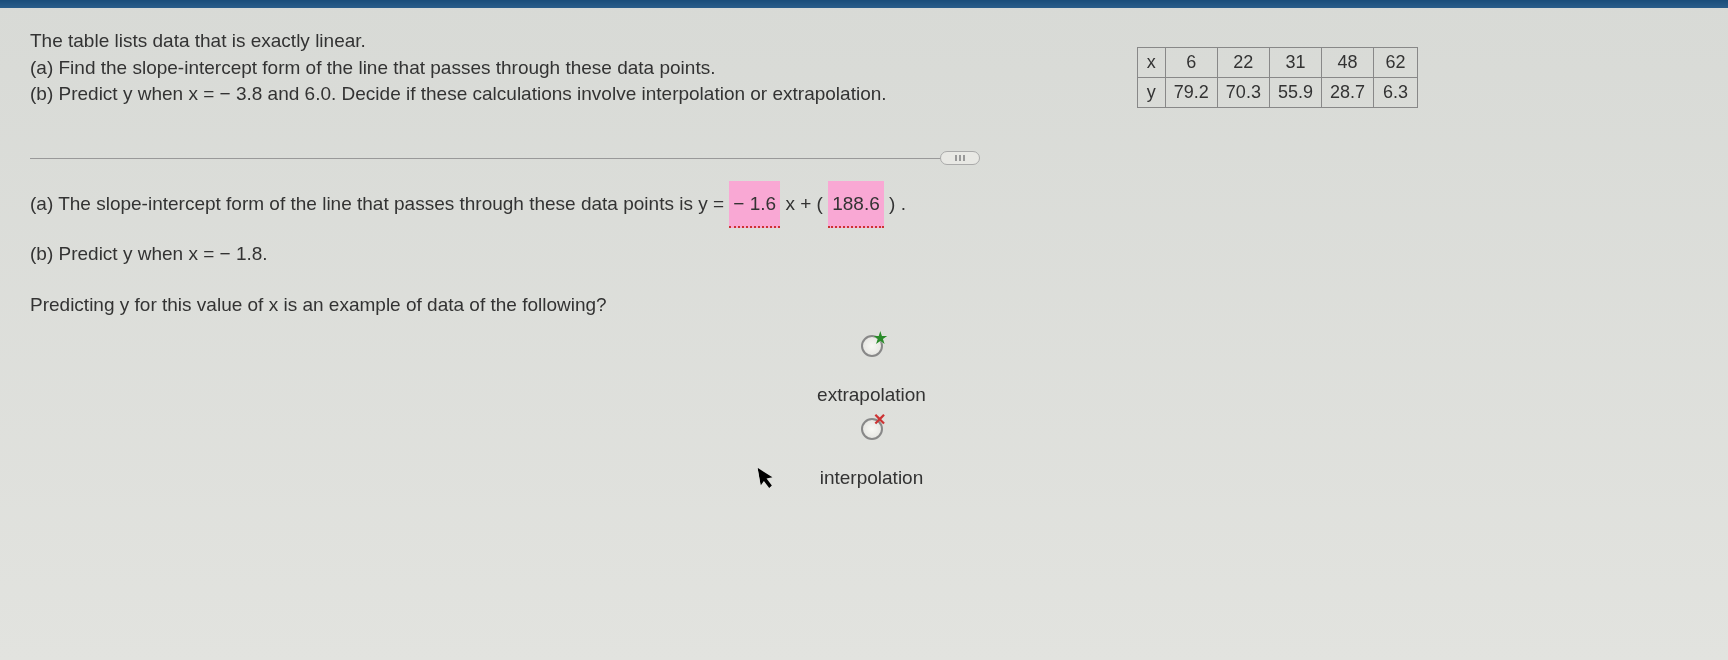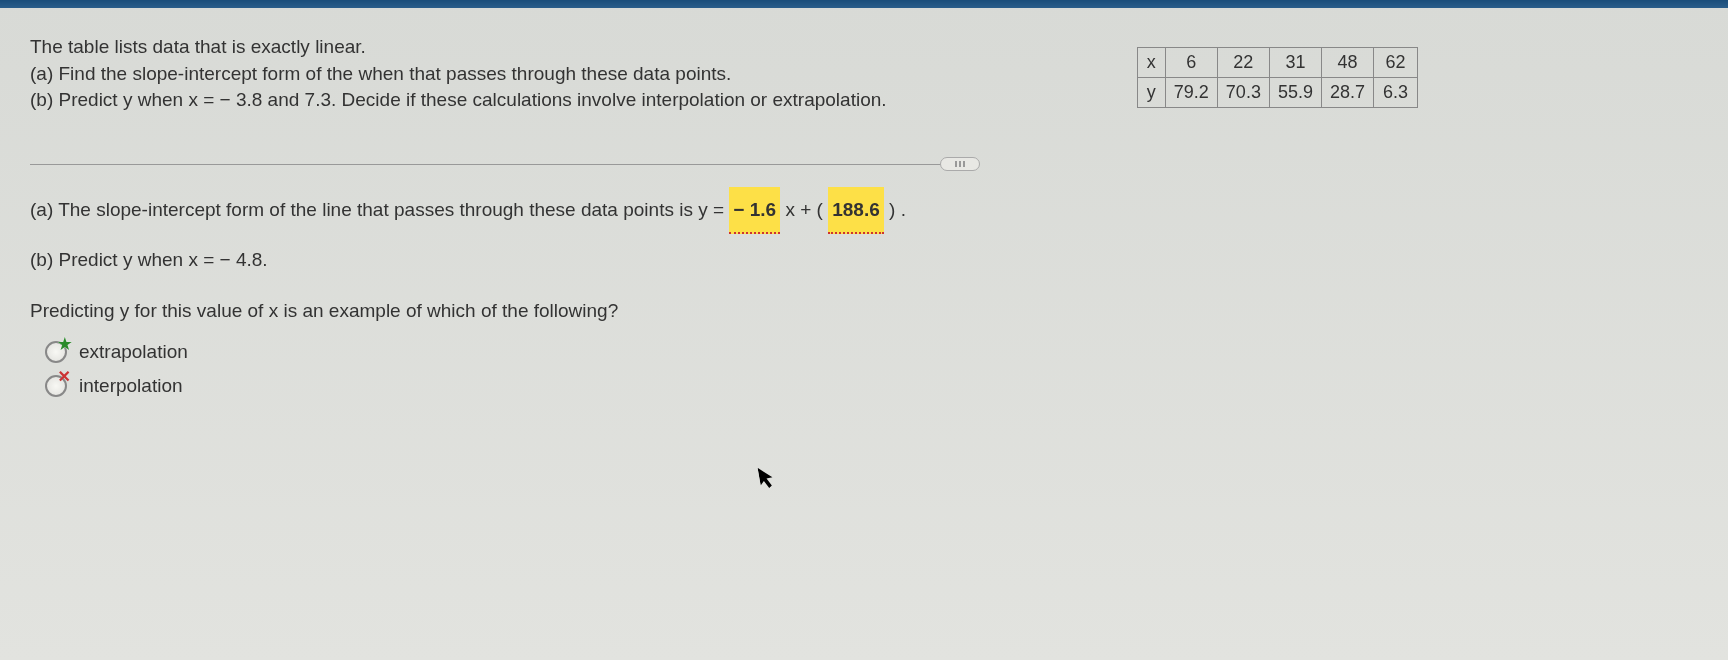--- a/index.html
+++ b/index.html
@@ -21,22 +21,22 @@
       position: absolute;
       top: 0;
       left: 0;
       right: 0;
       height: 8px;
       background: linear-gradient(to bottom, #1a4d7a, #2a5d8a);
     }
     .header-section {
       display: flex;
       justify-content: space-between;
-      align-items: center;
-      margin-top: 14px;
+      align-items: flex-end;
+      margin-top: 8px;
     }
     .question-text {
       flex: 1;
       padding-right: 40px;
     }
     .question-text p {
       line-height: 1.4;
     }
     .data-table {
       border-collapse: collapse;
@@ -84,37 +84,37 @@
       margin-top: 20px;
     }
     .answer-section p {
       line-height: 1.6;
       margin-bottom: 2px;
     }
     .block {
       margin-bottom: 20px;
     }
     .answer-highlight {
-      background: #fde047;
+      background: #f9a8d4;
       padding: 12px 4px;
       border-bottom: 2px dotted #cc3333;
-      font-weight: bold;
     }
     .paren-highlight {
       position: relative;
       border-bottom: 2px dotted #cc3333;
     }
     .radio-group {
       margin: 15px 0 15px 15px;
     }
     .radio-option {
       display: flex;
       align-items: center;
       margin-bottom: 12px;
-      gap: 12px;
+      gap: 27px;
+      flex-direction: column;
     }
     .radio-btn {
       width: 22px;
       height: 22px;
       border-radius: 50%;
       border: 2px solid #888;
       background: radial-gradient(circle, #f8f8f4, #e0e0dc);
       position: relative;
       display: flex;
       align-items: center;
@@ -157,22 +157,22 @@
     }
   </style>
 </head>
 <body>
 
 <div class="top-bar"></div>
 
 <div class="header-section">
   <div class="question-text">
     <p>The table lists data that is exactly linear.</p>
-    <p>(a) Find the slope-intercept form of the when that passes through these data points.</p>
-    <p>(b) Predict y when x = − 3.8 and 7.3. Decide if these calculations involve interpolation or extrapolation.</p>
+    <p>(a) Find the slope-intercept form of the line that passes through these data points.</p>
+    <p>(b) Predict y when x = − 3.8 and 6.0. Decide if these calculations involve interpolation or extrapolation.</p>
   </div>
   <table class="data-table">
     <tbody>
         <tr>
       <td>x</td>
       <td>6</td>
       <td>22</td>
       <td>31</td>
       <td>48</td>
       <td>62</td>
@@ -199,25 +199,25 @@
 
 <div class="answer-section">
 
   <div class="block">
     <p>
       <span>(a) The slope-intercept form of the line that passes through these data points is y = </span><span class="answer-highlight">− 1.6</span><span> x + ( </span><span class="answer-highlight paren-highlight">188.6</span><span> ) .</span>
     </p>
   </div>
 
   <div class="block">
-    <p>(b) Predict y when x = − 4.8.</p>
-  </div>
-
-  <div class="block">
-    <p>Predicting y for this value of x is an example of which of the following?</p>
+    <p>(b) Predict y when x = − 1.8.</p>
+  </div>
+
+  <div class="block">
+    <p>Predicting y for this value of x is an example of data of the following?</p>
     <div class="radio-group">
       <div class="radio-option">
         <div class="radio-btn radio-correct"></div>
         <span>extrapolation</span>
       </div>
       <div class="radio-option">
         <div class="radio-btn radio-wrong"></div>
         <span>interpolation</span>
       </div>
     </div>

